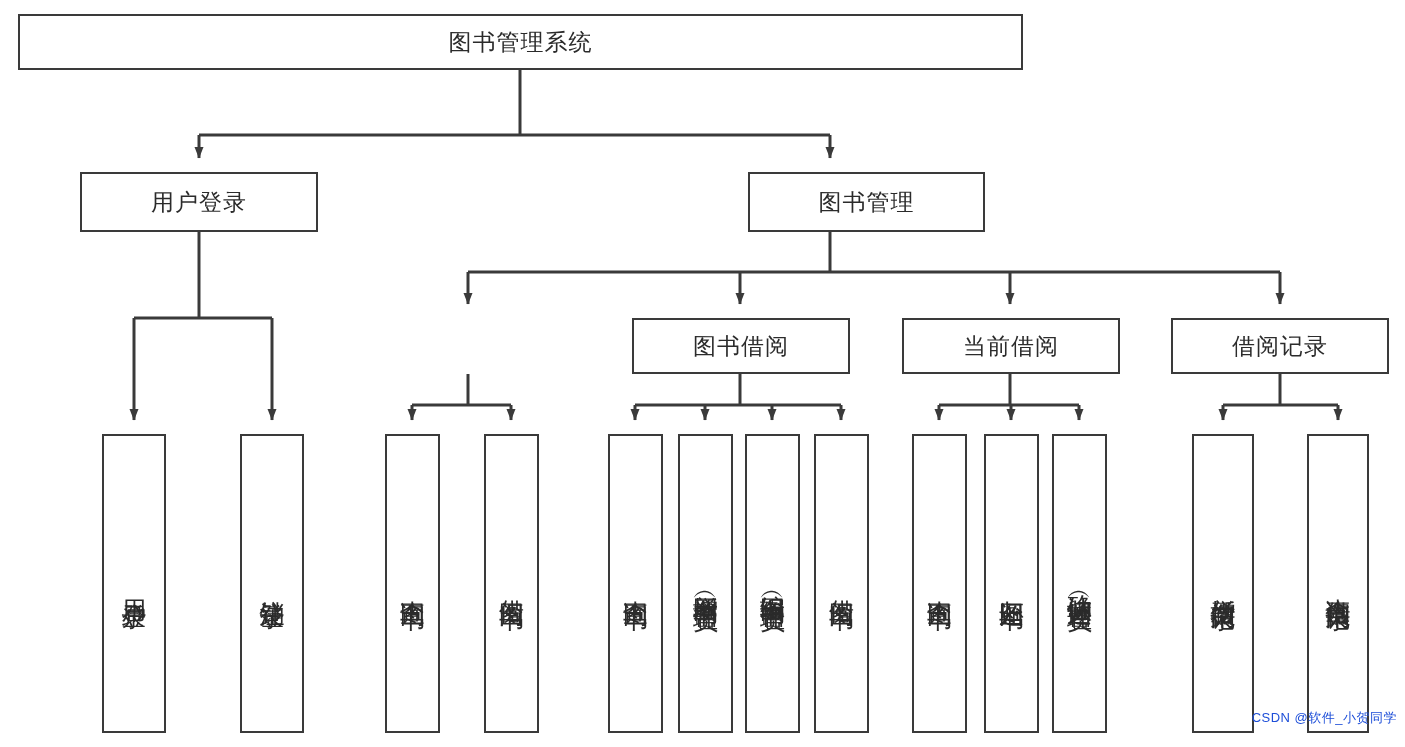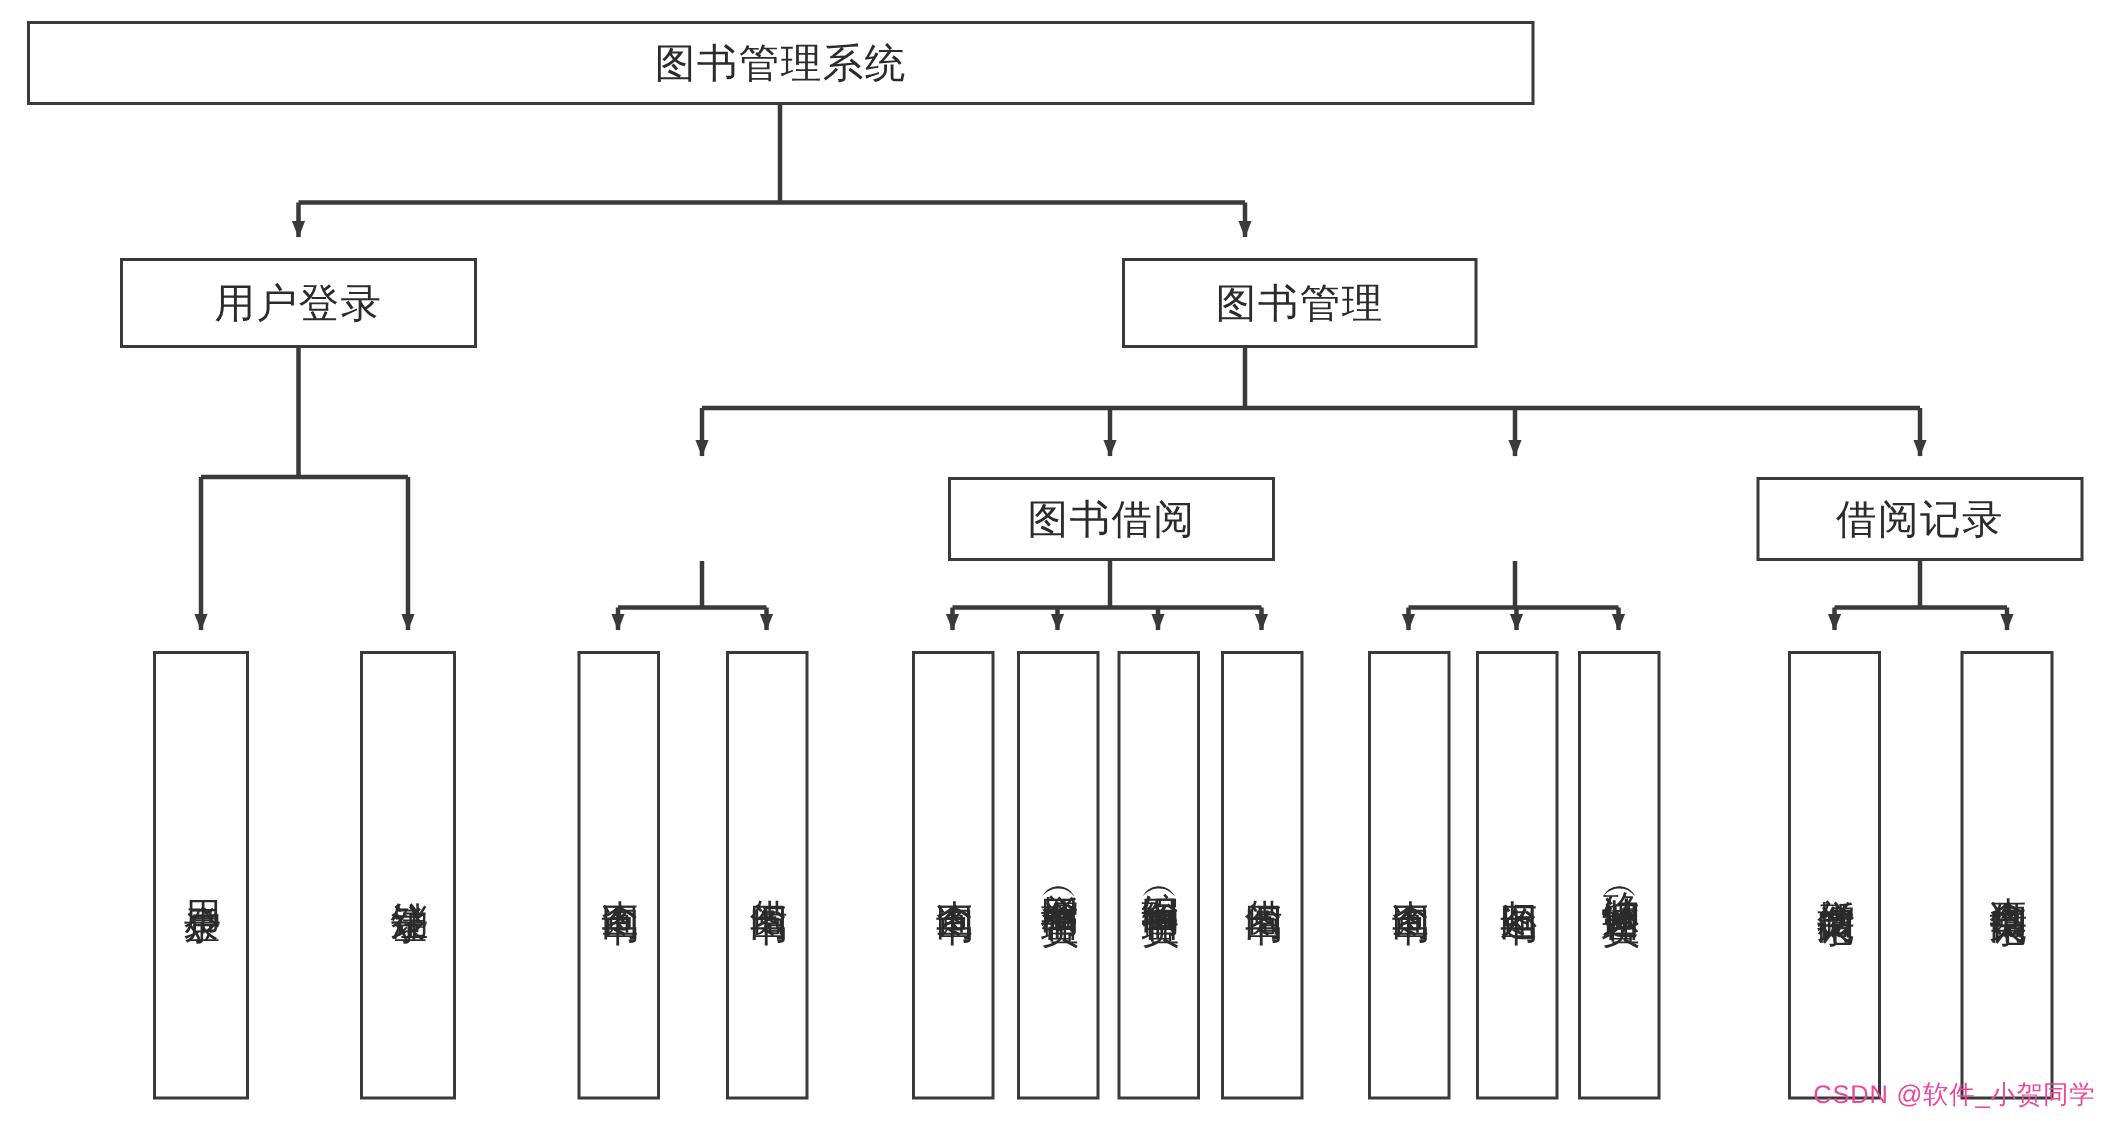--- a/index.html
+++ b/index.html
@@ -29,44 +29,44 @@
     position: absolute;
     box-sizing: border-box;
     background: #ffffff;
     border: 2px solid #3a3a3a;
     display: flex;
     align-items: center;
     justify-content: center;
     color: #2b2b2b;
   }
   .node.horiz {
-    font-size: 27px;
+    font-size: 23px;
     letter-spacing: 1px;
     font-family: Liberation Serif, serif;
   }
   .node.vert {
     writing-mode: vertical-rl;
     text-orientation: upright;
     font-size: 25px;
     line-height: 1.08;
     letter-spacing: 2px;
     padding: 4px 0;
     white-space: nowrap;
   }
   .node.vert .vlabel {
     writing-mode: vertical-rl;
     text-orientation: upright;
     display: block;
   }
   .watermark {
     position: absolute;
     right: 8px;
-    bottom: 6px;
-    font-size: 17px;
-    color: #ec4899;
+    bottom: 20px;
+    font-size: 13px;
+    color: #1d4ed8;
     letter-spacing: 0.5px;
     white-space: nowrap;
   }
 </style>
 </head>
 <body>
 
 <div id="canvas">
 
   <svg class="edges" viewBox="0 0 1405 747" xmlns="http://www.w3.org/2000/svg">
@@ -132,20 +132,23 @@
   <div class="node horiz" id="n-l1-0" style="left: 80px; top: 172px; width: 238px; height: 60px;">
     <span>用户登录</span>
   </div>
   <div class="node horiz" id="n-l1-1" style="left: 712px; top: 172px; width: 237px; height: 60px; margin-left: 36px;">
     <span>图书管理</span>
   </div>
 
   <div class="node horiz" id="n-l2-1" style="left: 632px; top: 318px; width: 218px; height: 56px;">
     <span>图书借阅</span>
   </div>
+  <div class="node horiz" id="n-l2-2" style="left: 902px; top: 318px; width: 218px; height: 56px;">
+    <span>当前借阅</span>
+  </div>
   <div class="node horiz" id="n-l2-3" style="left: 1171px; top: 318px; width: 218px; height: 56px;">
     <span>借阅记录</span>
   </div>
 
   <div class="node vert" id="n-lf-0" style="left: 102px; top: 434px; width: 64px; height: 299px;">
     <span class="vlabel">用户登录</span>
   </div>
   <div class="node vert" id="n-lf-1" style="left: 240px; top: 434px; width: 64px; height: 299px;">
     <span class="vlabel">注销登录</span>
   </div>

